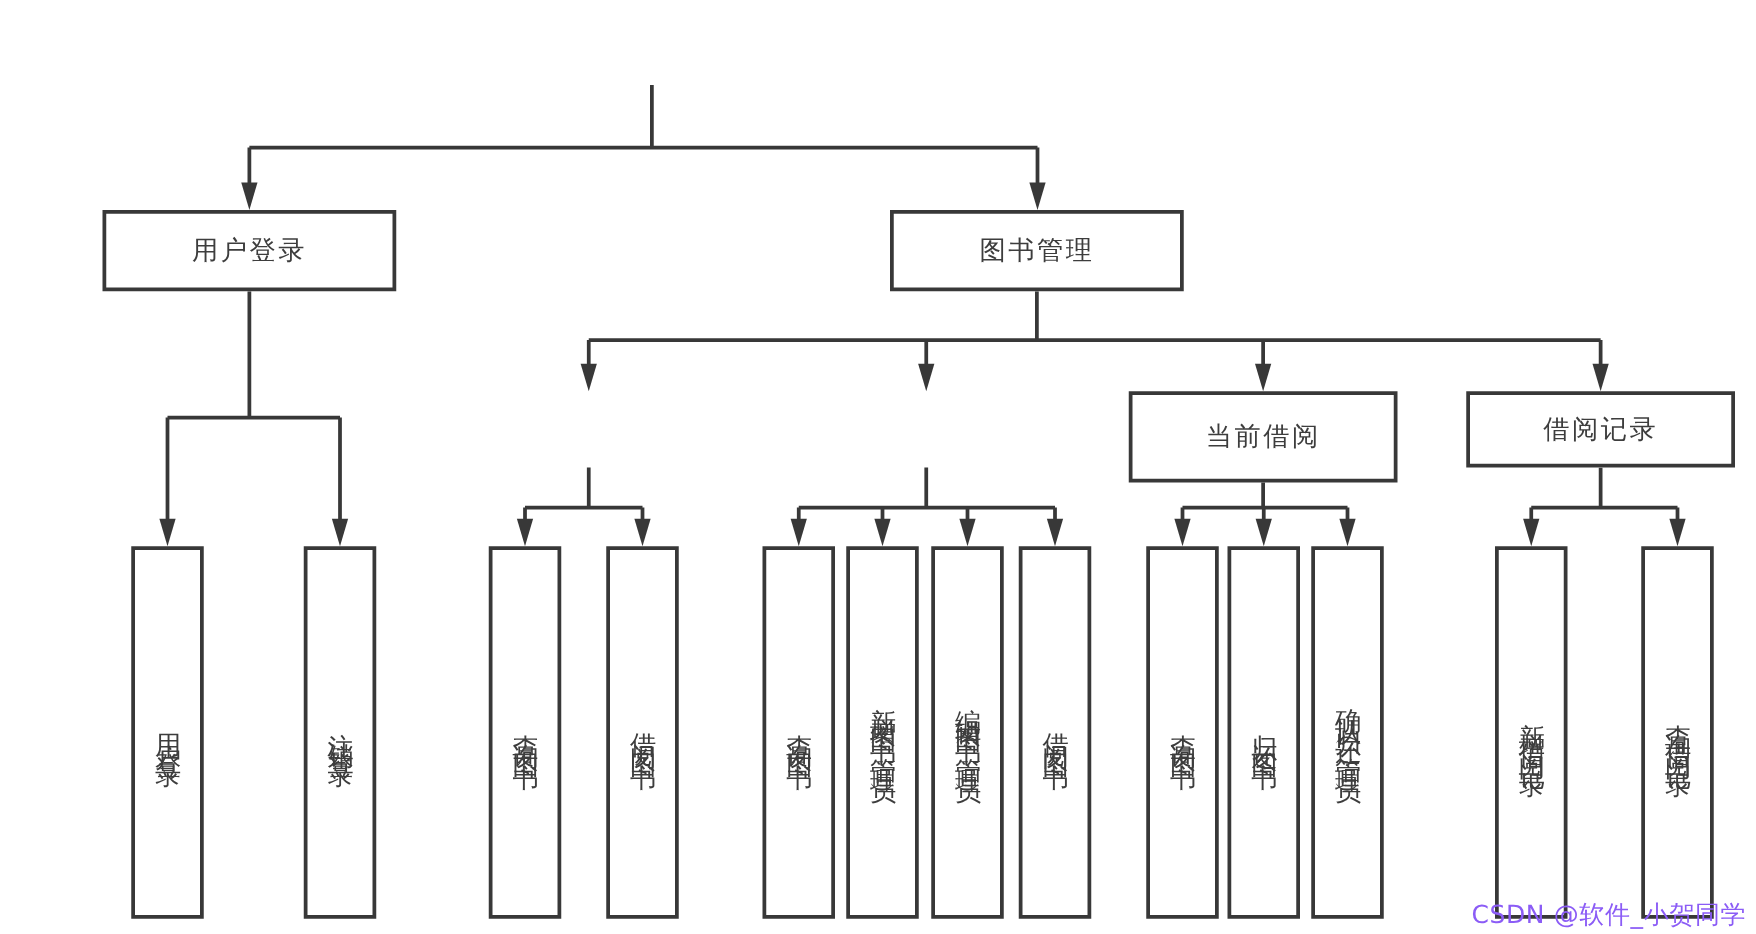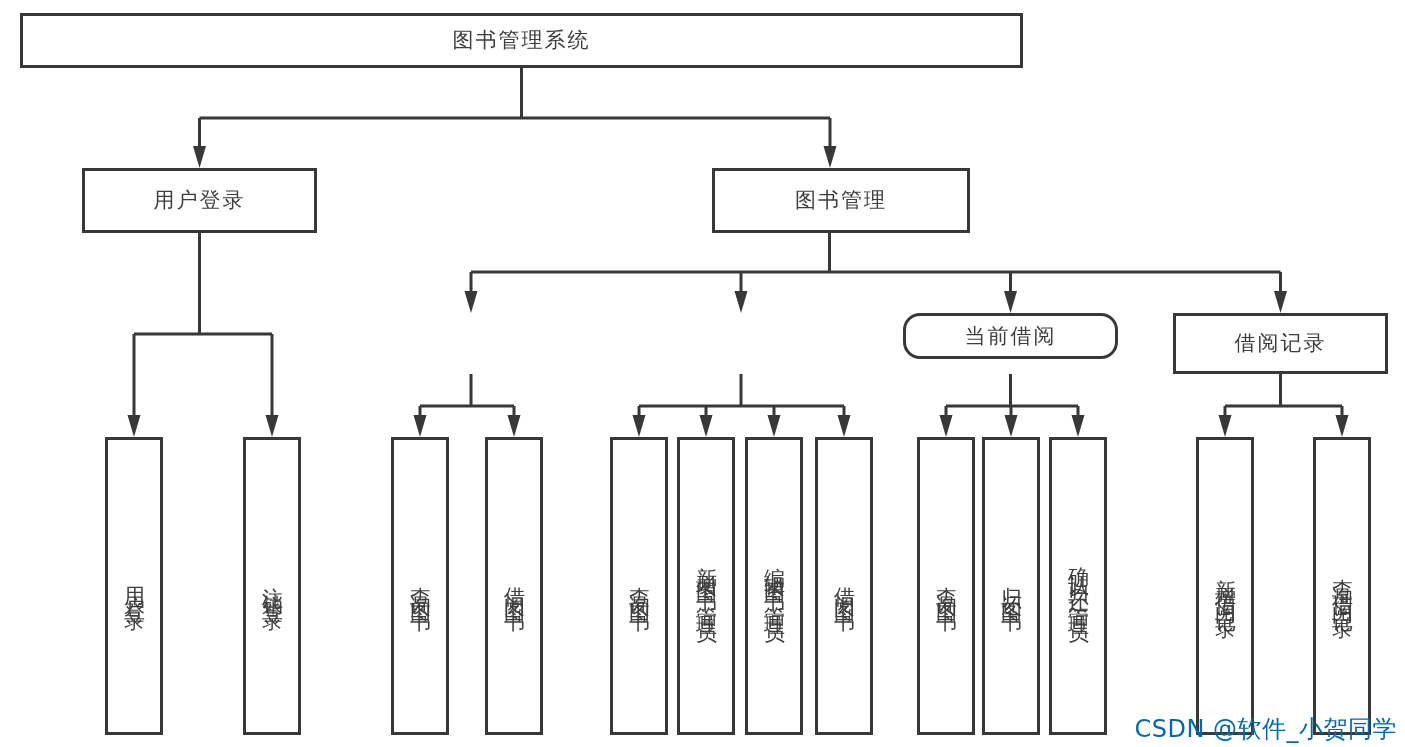--- a/index.html
+++ b/index.html
@@ -36,22 +36,22 @@
   .node.v .lbl {
     writing-mode: vertical-rl;
     text-orientation: mixed;
     letter-spacing: 8px;
     white-space: nowrap;
   }
   .watermark {
     position: absolute;
     right: 8px;
     bottom: 2px;
-    font-size: 24px;
-    color: #0369a1;
+    font-size: 20px;
+    color: #8b5cf6;
     letter-spacing: 0.5px;
     white-space: nowrap;
   }
 </style>
 </head>
 <body>
 
 <div class="canvas">
 
   <svg class="edges" viewBox="0 0 1405 747" aria-hidden="true">
@@ -90,32 +90,29 @@
       <path class="arrow" d="M1011 437 L1004.5 415 L1017.5 415 Z"></path>
       <path class="arrow" d="M1078 437 L1071.5 415 L1084.5 415 Z"></path>
     </g>
     <g>
       <path class="edge" d="M1280.5 374 V406 M1225 406 H1342 M1225 406 V421 M1342 406 V421"></path>
       <path class="arrow" d="M1225 437 L1218.5 415 L1231.5 415 Z"></path>
       <path class="arrow" d="M1342 437 L1335.5 415 L1348.5 415 Z"></path>
     </g>
   </svg>
 
-  <div class="node h" style="left:20px; top:13px; width:1003px; height:55px;">
-    <span class="lbl">图书管理系统</span>
-  </div>
 
   <div class="node h" style="left:82px; top:168px; width:235px; height:65px;">
     <span class="lbl">用户登录</span>
   </div>
-  <div class="node h" style="left:712px; top:168px; width:258px; height:65px;">
+  <div class="node h" style="left:712px; top:168px; width:235px; height:65px;">
     <span class="lbl">图书管理</span>
   </div>
 
-  <div class="node h" style="left:903px; top:313px; width:215px; height:46px;border-radius:17px;">
+  <div class="node h" style="left:903px; top:313px; width:215px; height:73px;">
     <span class="lbl">当前借阅</span>
   </div>
   <div class="node h" style="left:1173px; top:313px; width:215px; height:61px;">
     <span class="lbl">借阅记录</span>
   </div>
 
   <div class="node v" style="left:105px;">
     <span class="lbl">用户登录</span>
   </div>
   <div class="node v" style="left:243px;">

